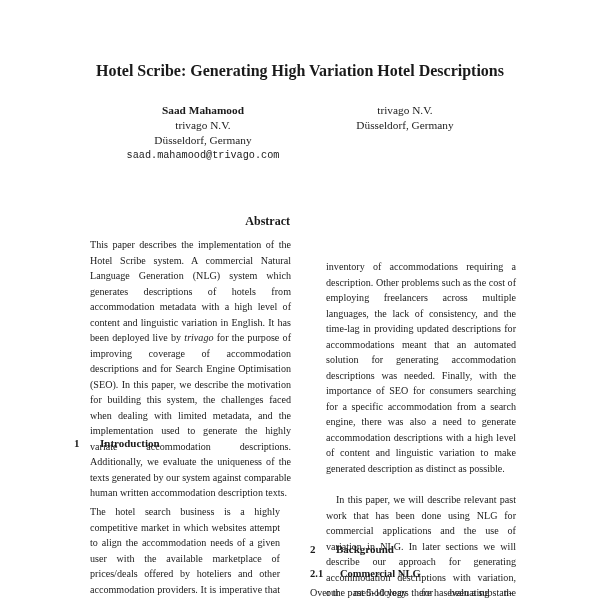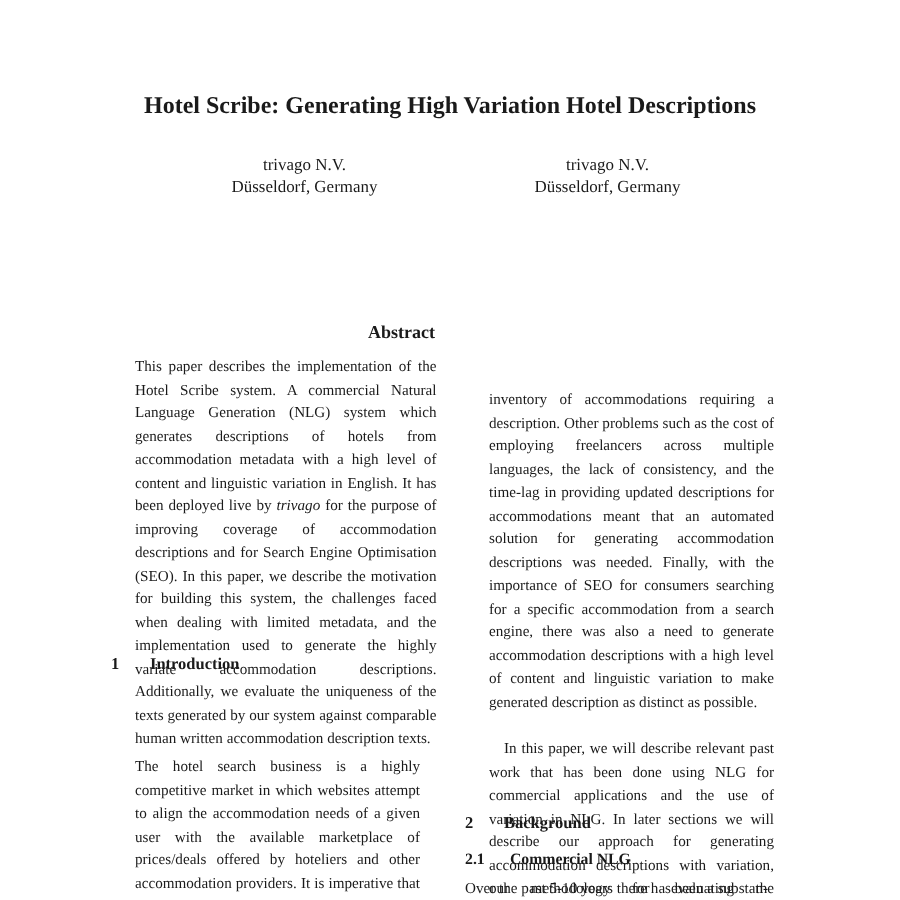--- a/index.html
+++ b/index.html
@@ -25,22 +25,24 @@
   .sub { position:absolute; font-weight:bold; font-size:10.5px; }
   .sub .num { display:inline-block; width:30px; }
   em { font-style:italic; }
 </style>
 </head>
 <body>
 
 <div class="title">Hotel Scribe: Generating High Variation Hotel Descriptions</div>
 
 <div class="author" id="author-1">
+  <div class="name">Saad Mahamood</div>
   <div>trivago N.V.</div>
   <div>Düsseldorf, Germany</div>
+  <div class="email">saad.mahamood@trivago.com</div>
 </div>
 <div class="author" id="author-2">
   <div>trivago N.V.</div>
   <div>Düsseldorf, Germany</div>
 </div>
 
 <div class="abs-head">Abstract</div>
 <div class="col" id="abstract-body"><span>This paper describes the implementation of the Hotel Scribe system. A commercial Natural Language Generation (NLG) system which generates descriptions of hotels from accommodation metadata with a high level of content and linguistic variation in English. It has been deployed live by </span><em>trivago</em><span> for the purpose of improving coverage of accommodation descriptions and for Search Engine Optimisation (SEO). In this paper, we describe the motivation for building this system, the challenges faced when dealing with limited metadata, and the implementation used to generate the highly variate accommodation descriptions. Additionally, we evaluate the uniqueness of the texts generated by our system against comparable human written accommodation description texts.</span></div>
 
 <div class="sec" style="top:437px; left:74px;">

